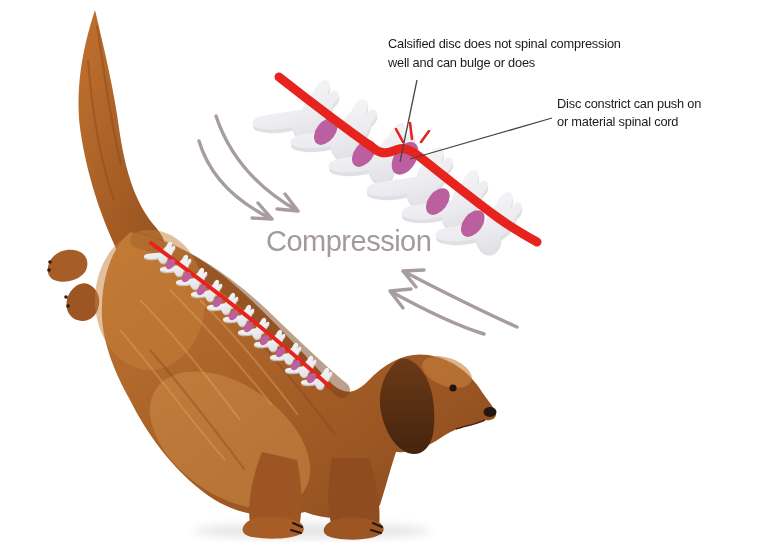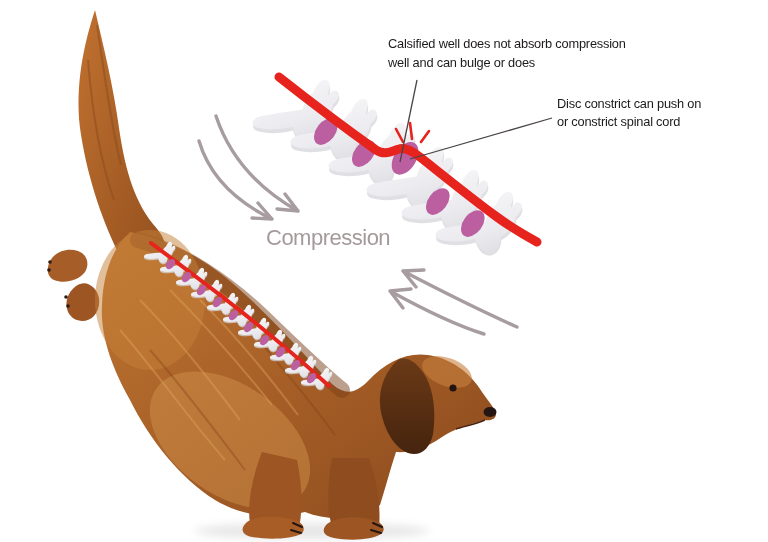--- a/index.html
+++ b/index.html
@@ -11,21 +11,21 @@
   .annotation{
     position:absolute;color:var(--annotation-text,#1d1a1b);
     font-size:12.8px;line-height:19px;letter-spacing:-0.2px;font-weight:500;
   }
   .annotation span{display:block;white-space:nowrap;}
   #anno-calcified{left:388px;top:34px;}
   #anno-material{left:557px;top:95px;line-height:18px;}
   #compression-label{
     position:absolute;left:266px;top:225px;
     color:var(--compression-label-gray,#a49a9b);
-    font-size:22px;letter-spacing:-0.5px;font-weight:400;white-space:nowrap;
+    font-size:29px;letter-spacing:-0.5px;font-weight:400;white-space:nowrap;
   }
   .bone-main{fill:url(#boneGrad);}
   .bone-shadow{fill:var(--bone-shadow,#d5d5db);opacity:.75;}
   .disc{fill:var(--disc-magenta,#bb5fa1);}
   .cord{stroke:var(--spinal-cord-red,#e6231d);fill:none;stroke-linecap:round;}
   .burst{stroke:var(--spinal-cord-red,#e6231d);stroke-width:2.6;stroke-linecap:round;}
   .leader{stroke:var(--leader-line,#4b4547);stroke-width:1.3;fill:none;}
   .c-arrow{stroke:var(--arrow-gray,#a79da0);stroke-width:3.4;fill:none;stroke-linecap:round;stroke-linejoin:round;}
 </style>
 </head>
@@ -171,21 +171,21 @@
       <ellipse class="disc" cx="0" cy="-2" rx="11" ry="18" transform="translate(404,160) rotate(32)"></ellipse>
       <path class="cord" stroke-width="9" d="M 279,77 C 312,103 345,128 376,150 C 385,156 392,151 399,149 C 405,147 412,151 420,157 C 444,176 471,198 497,217 C 512,228 528,237 537,242"></path>
       <path class="burst" d="M 403,142 L 396,129 M 412,139 L 410,123 M 421,142 L 429,131"></path>
     </g>
 
     <path class="leader" d="M 417,80 L 400,162"></path>
     <path class="leader" d="M 552,118 L 410,159"></path>
   </svg>
 
   <div class="annotation" id="anno-calcified">
-    <span>Calsified well does not absorb compression</span>
+    <span>Calsified disc does not spinal compression</span>
     <span>well and can bulge or does</span>
   </div>
   <div class="annotation" id="anno-material">
     <span>Disc constrict can push on</span>
-    <span>or constrict spinal cord</span>
+    <span>or material spinal cord</span>
   </div>
   <div id="compression-label">Compression</div>
 </div>
 
 </body></html>

